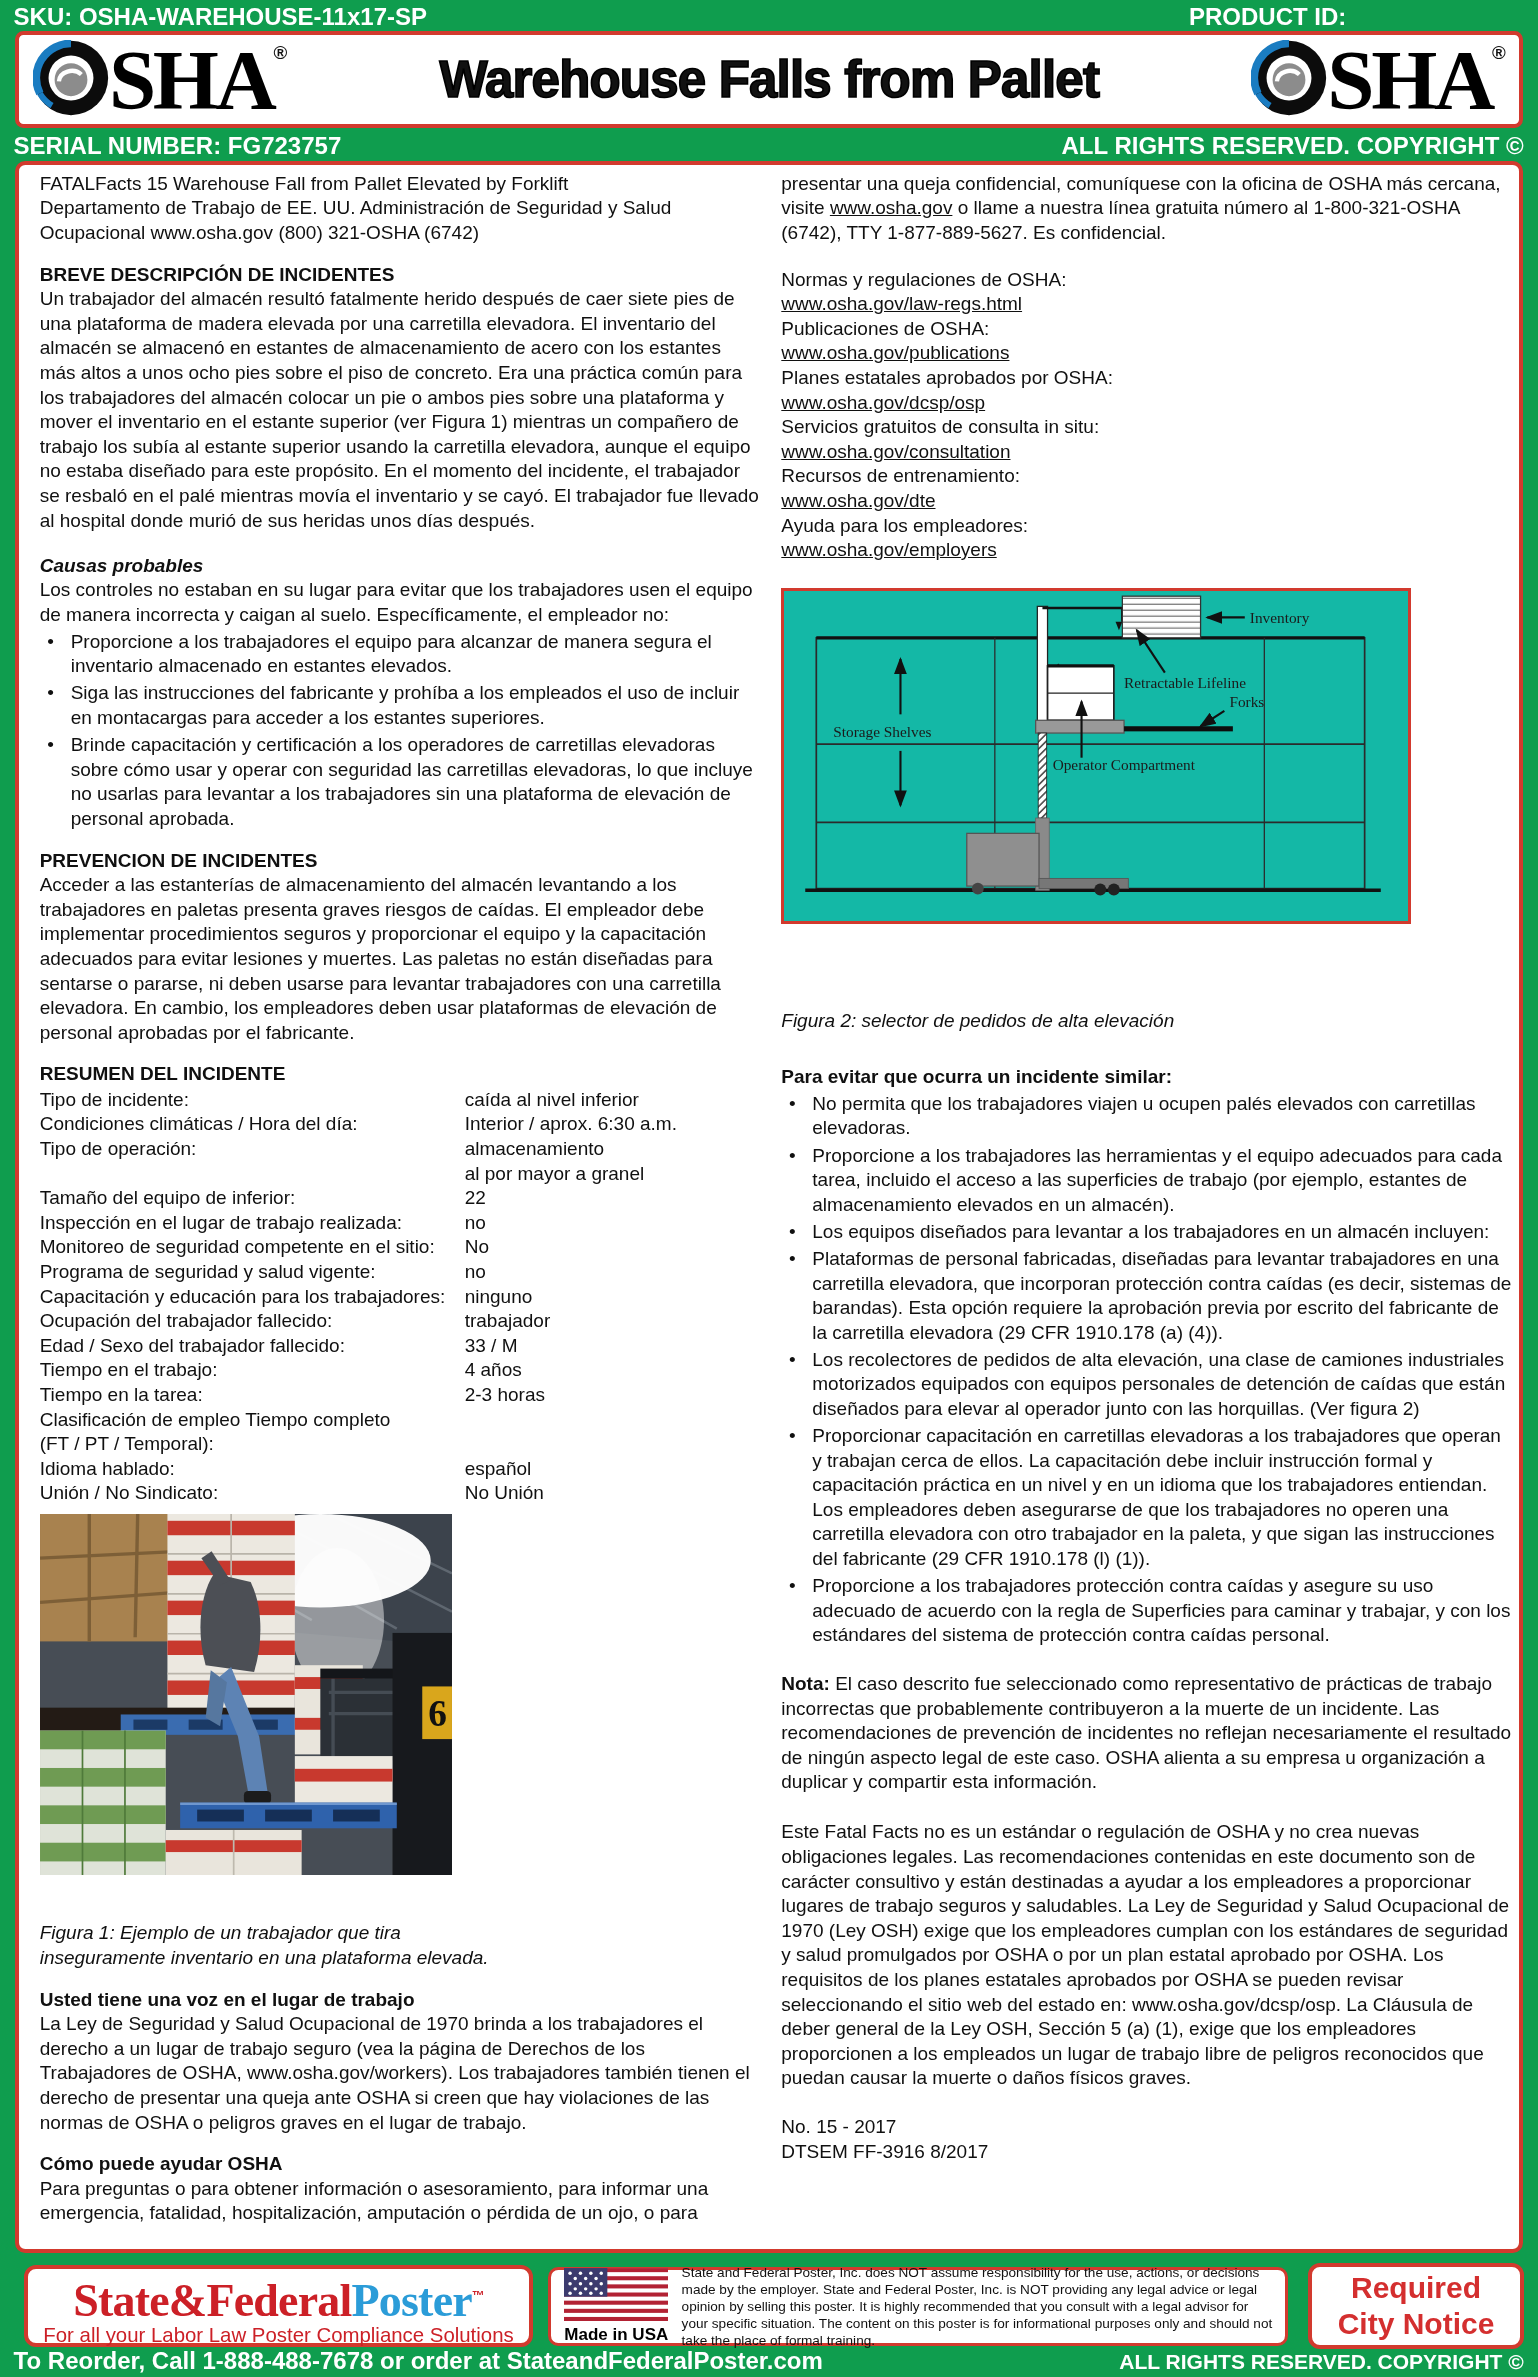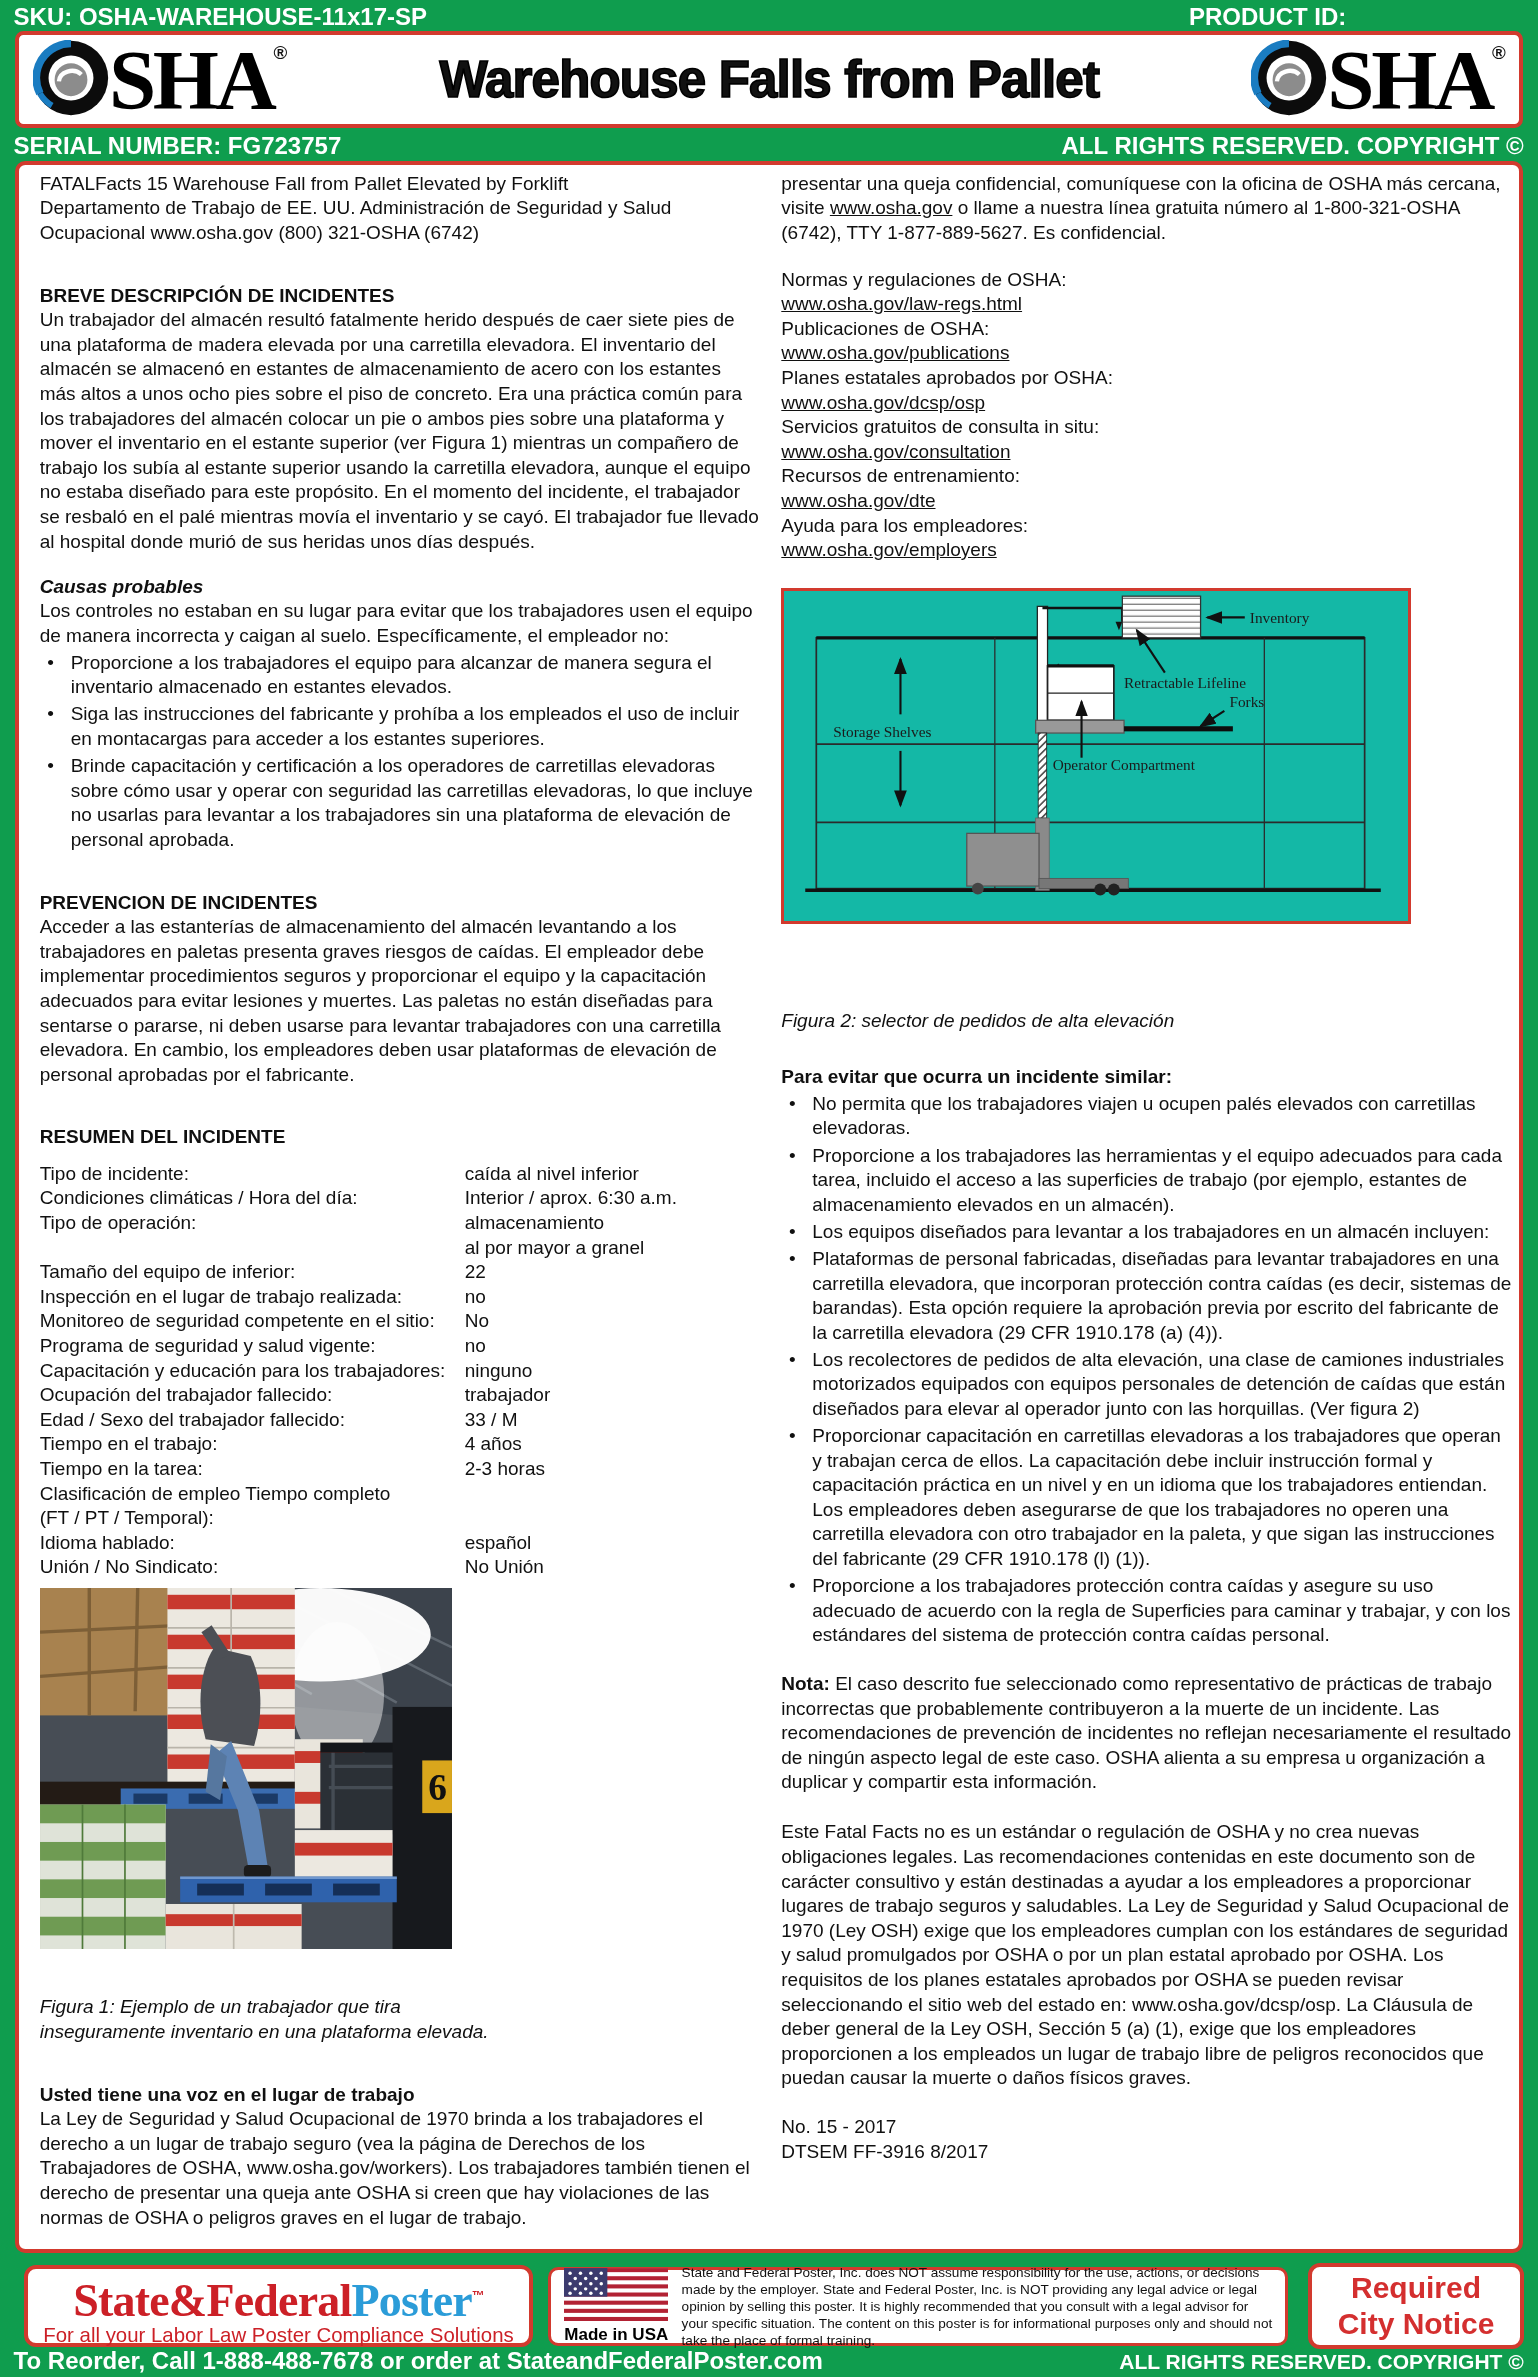--- a/index.html
+++ b/index.html
@@ -25,26 +25,26 @@
               white-space:nowrap;}
 
   
   .content-box{position:absolute;left:15.3px;top:161px;width:1508px;height:2092px;background:#fff;
                border:4.2px solid #d23a2e;border-radius:10.2px;box-sizing:border-box;overflow:hidden;}
   .col{position:absolute;top:6.8px;font-size:19px;line-height:24.6px;color:#101010;}
   .col-left{left:20.4px;width:720px;}
   .col-right{left:762px;width:734px;}
   .pre{white-space:pre-line;}
   p{margin:0;}
-  .sect{font-weight:bold;margin-top:38px;}
+  .sect{font-weight:bold;margin-top:17px;}
   .sect-i{font-weight:bold;font-style:italic;margin-top:20.4px;}
   ul.bullets{list-style:none;margin:1.7px 0 0 0;padding:0;}
   ul.bullets li{position:relative;padding-left:31px;margin-top:2.5px;}
   ul.bullets li::before{content:"\2022";position:absolute;left:7.6px;top:0;}
-  .sum-table{margin-top:12px;}
+  .sum-table{margin-top:1px;}
   .sum-row{display:flex;}
   .sum-label{flex:0 0 425px;white-space:pre-line;}
   .sum-value{flex:1;white-space:pre-line;}
   .photo{display:block;margin-top:8.5px;width:412px;height:361px;background:#3c434c;}
   .caption{font-style:italic;margin-top:46px;}
   .caption2{font-style:italic;margin-top:85px;}
   .u{text-decoration:underline;}
   .fig2{margin-top:25.5px;width:630px;height:336px;border:3.4px solid #d23a2e;box-sizing:border-box;background:#14b8a6;}
   .links-block{margin-top:22px;}
   .evitar-head{font-weight:bold;margin-top:31px;}

